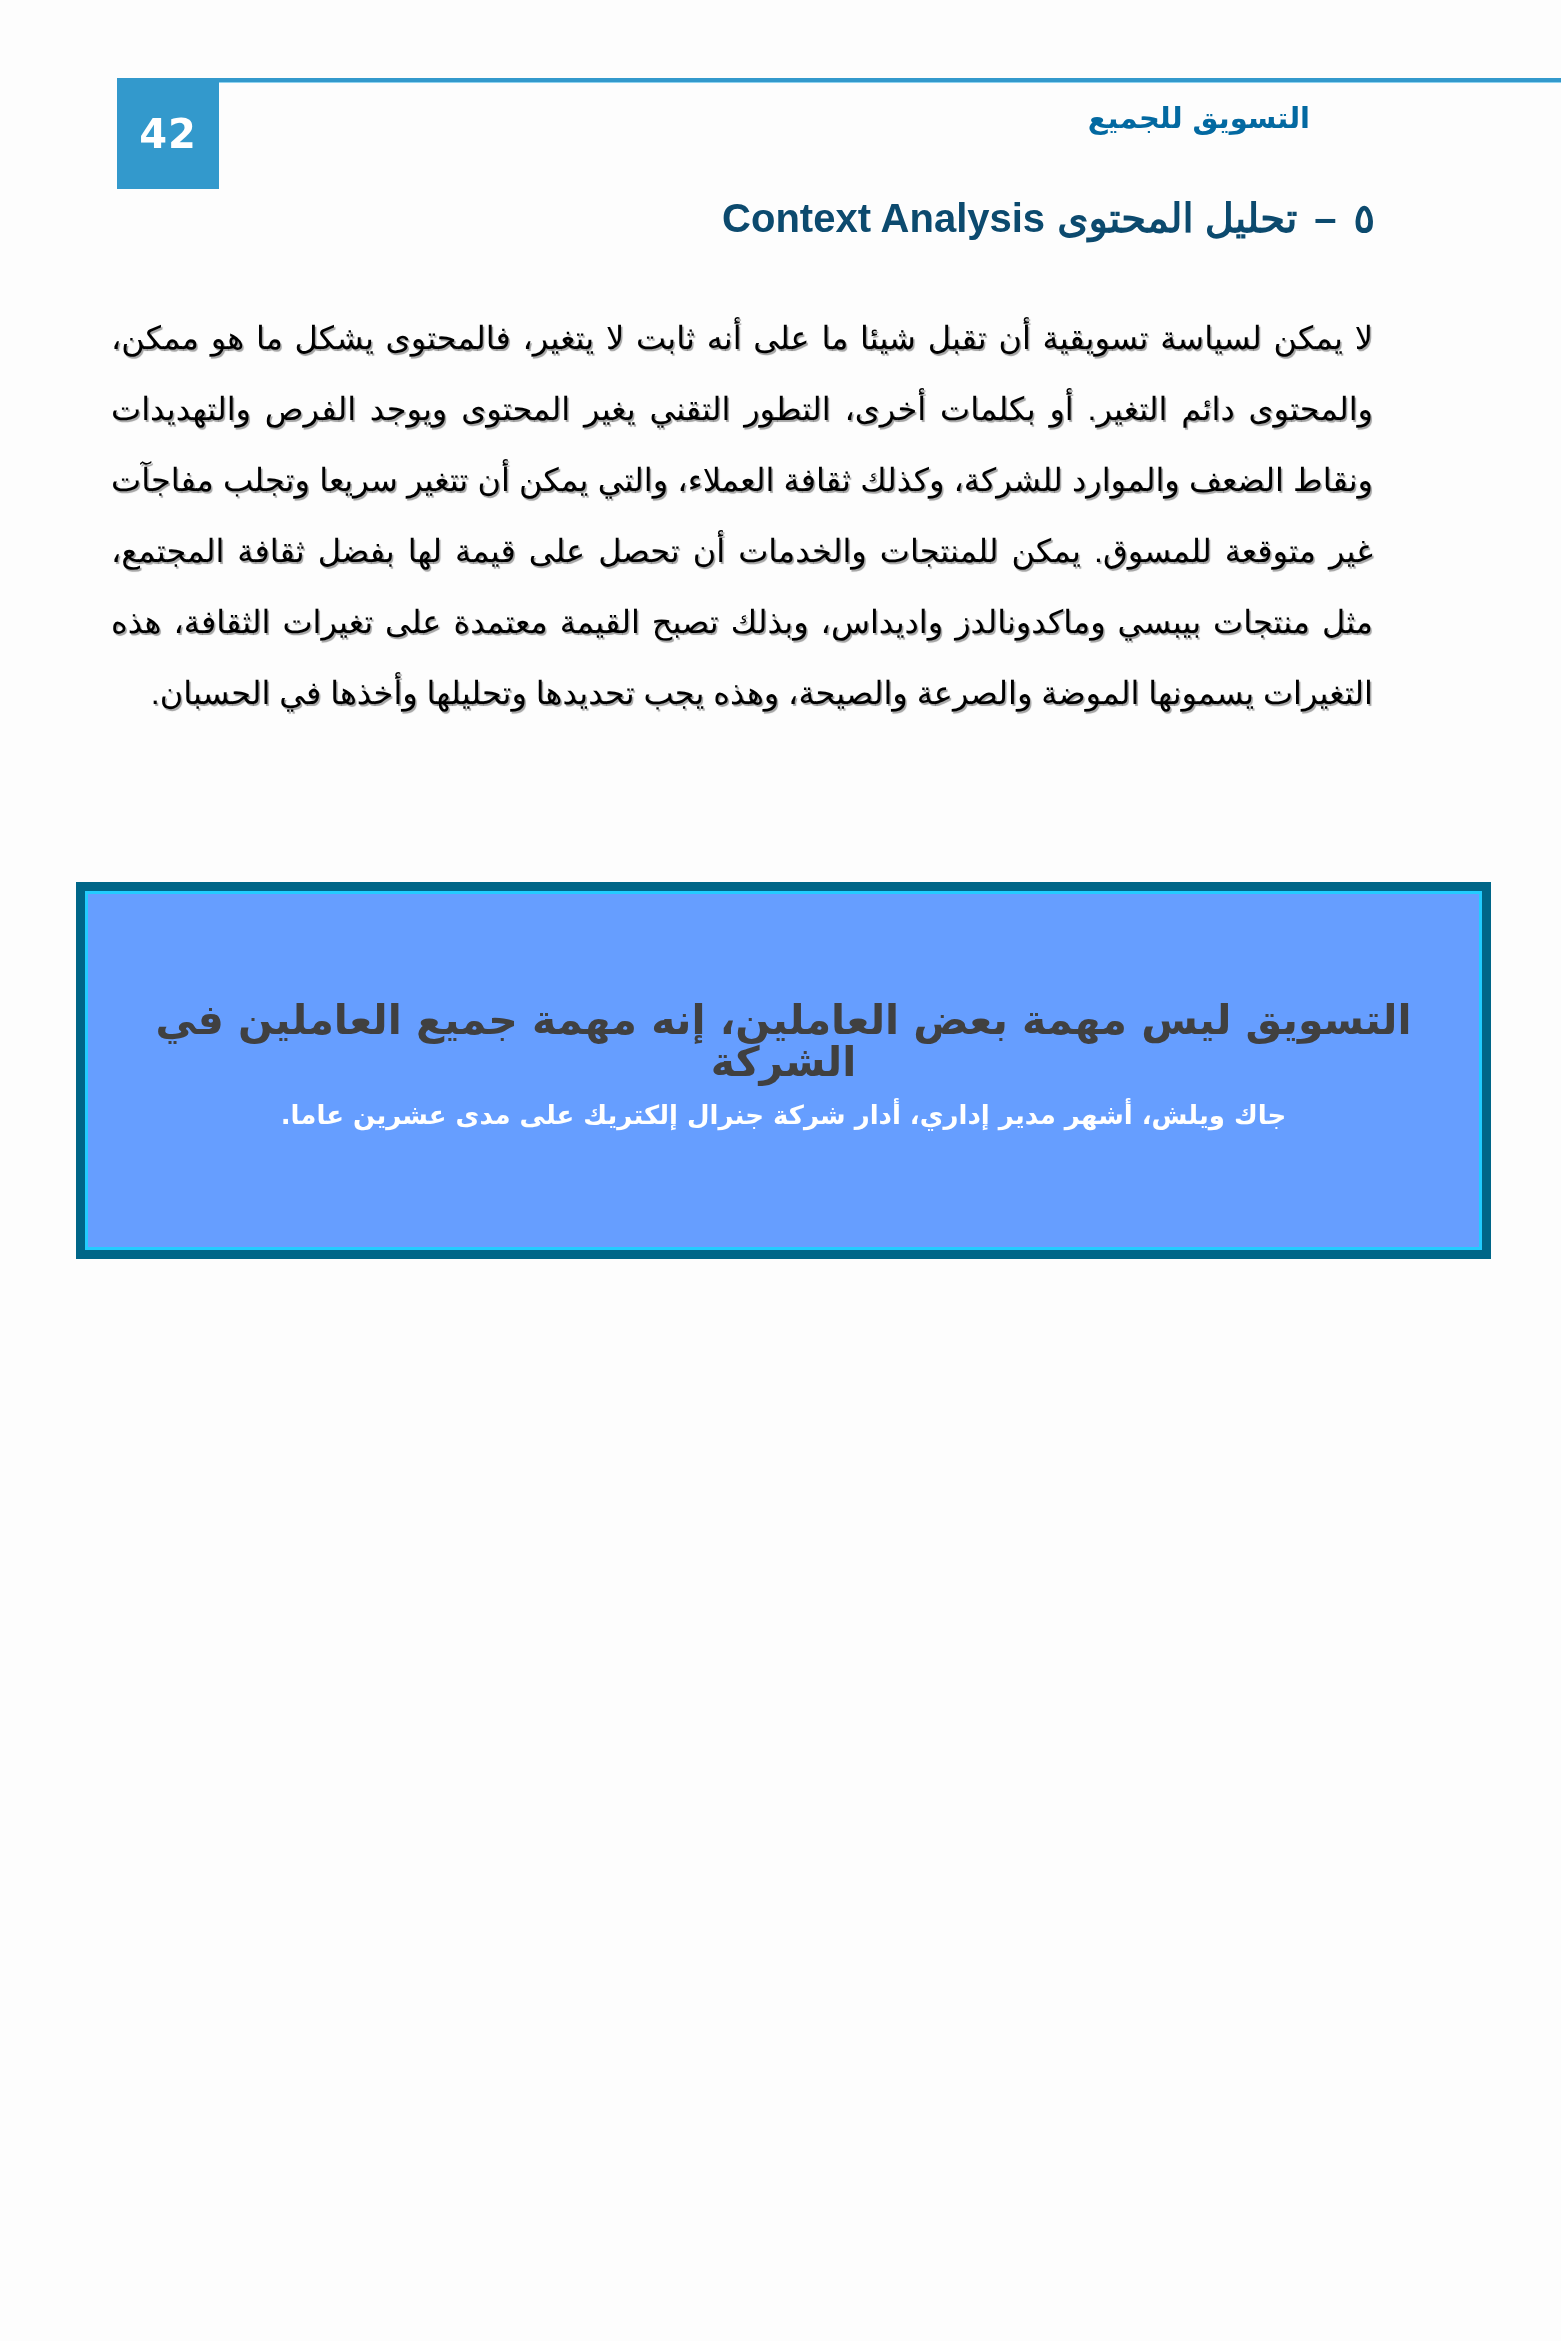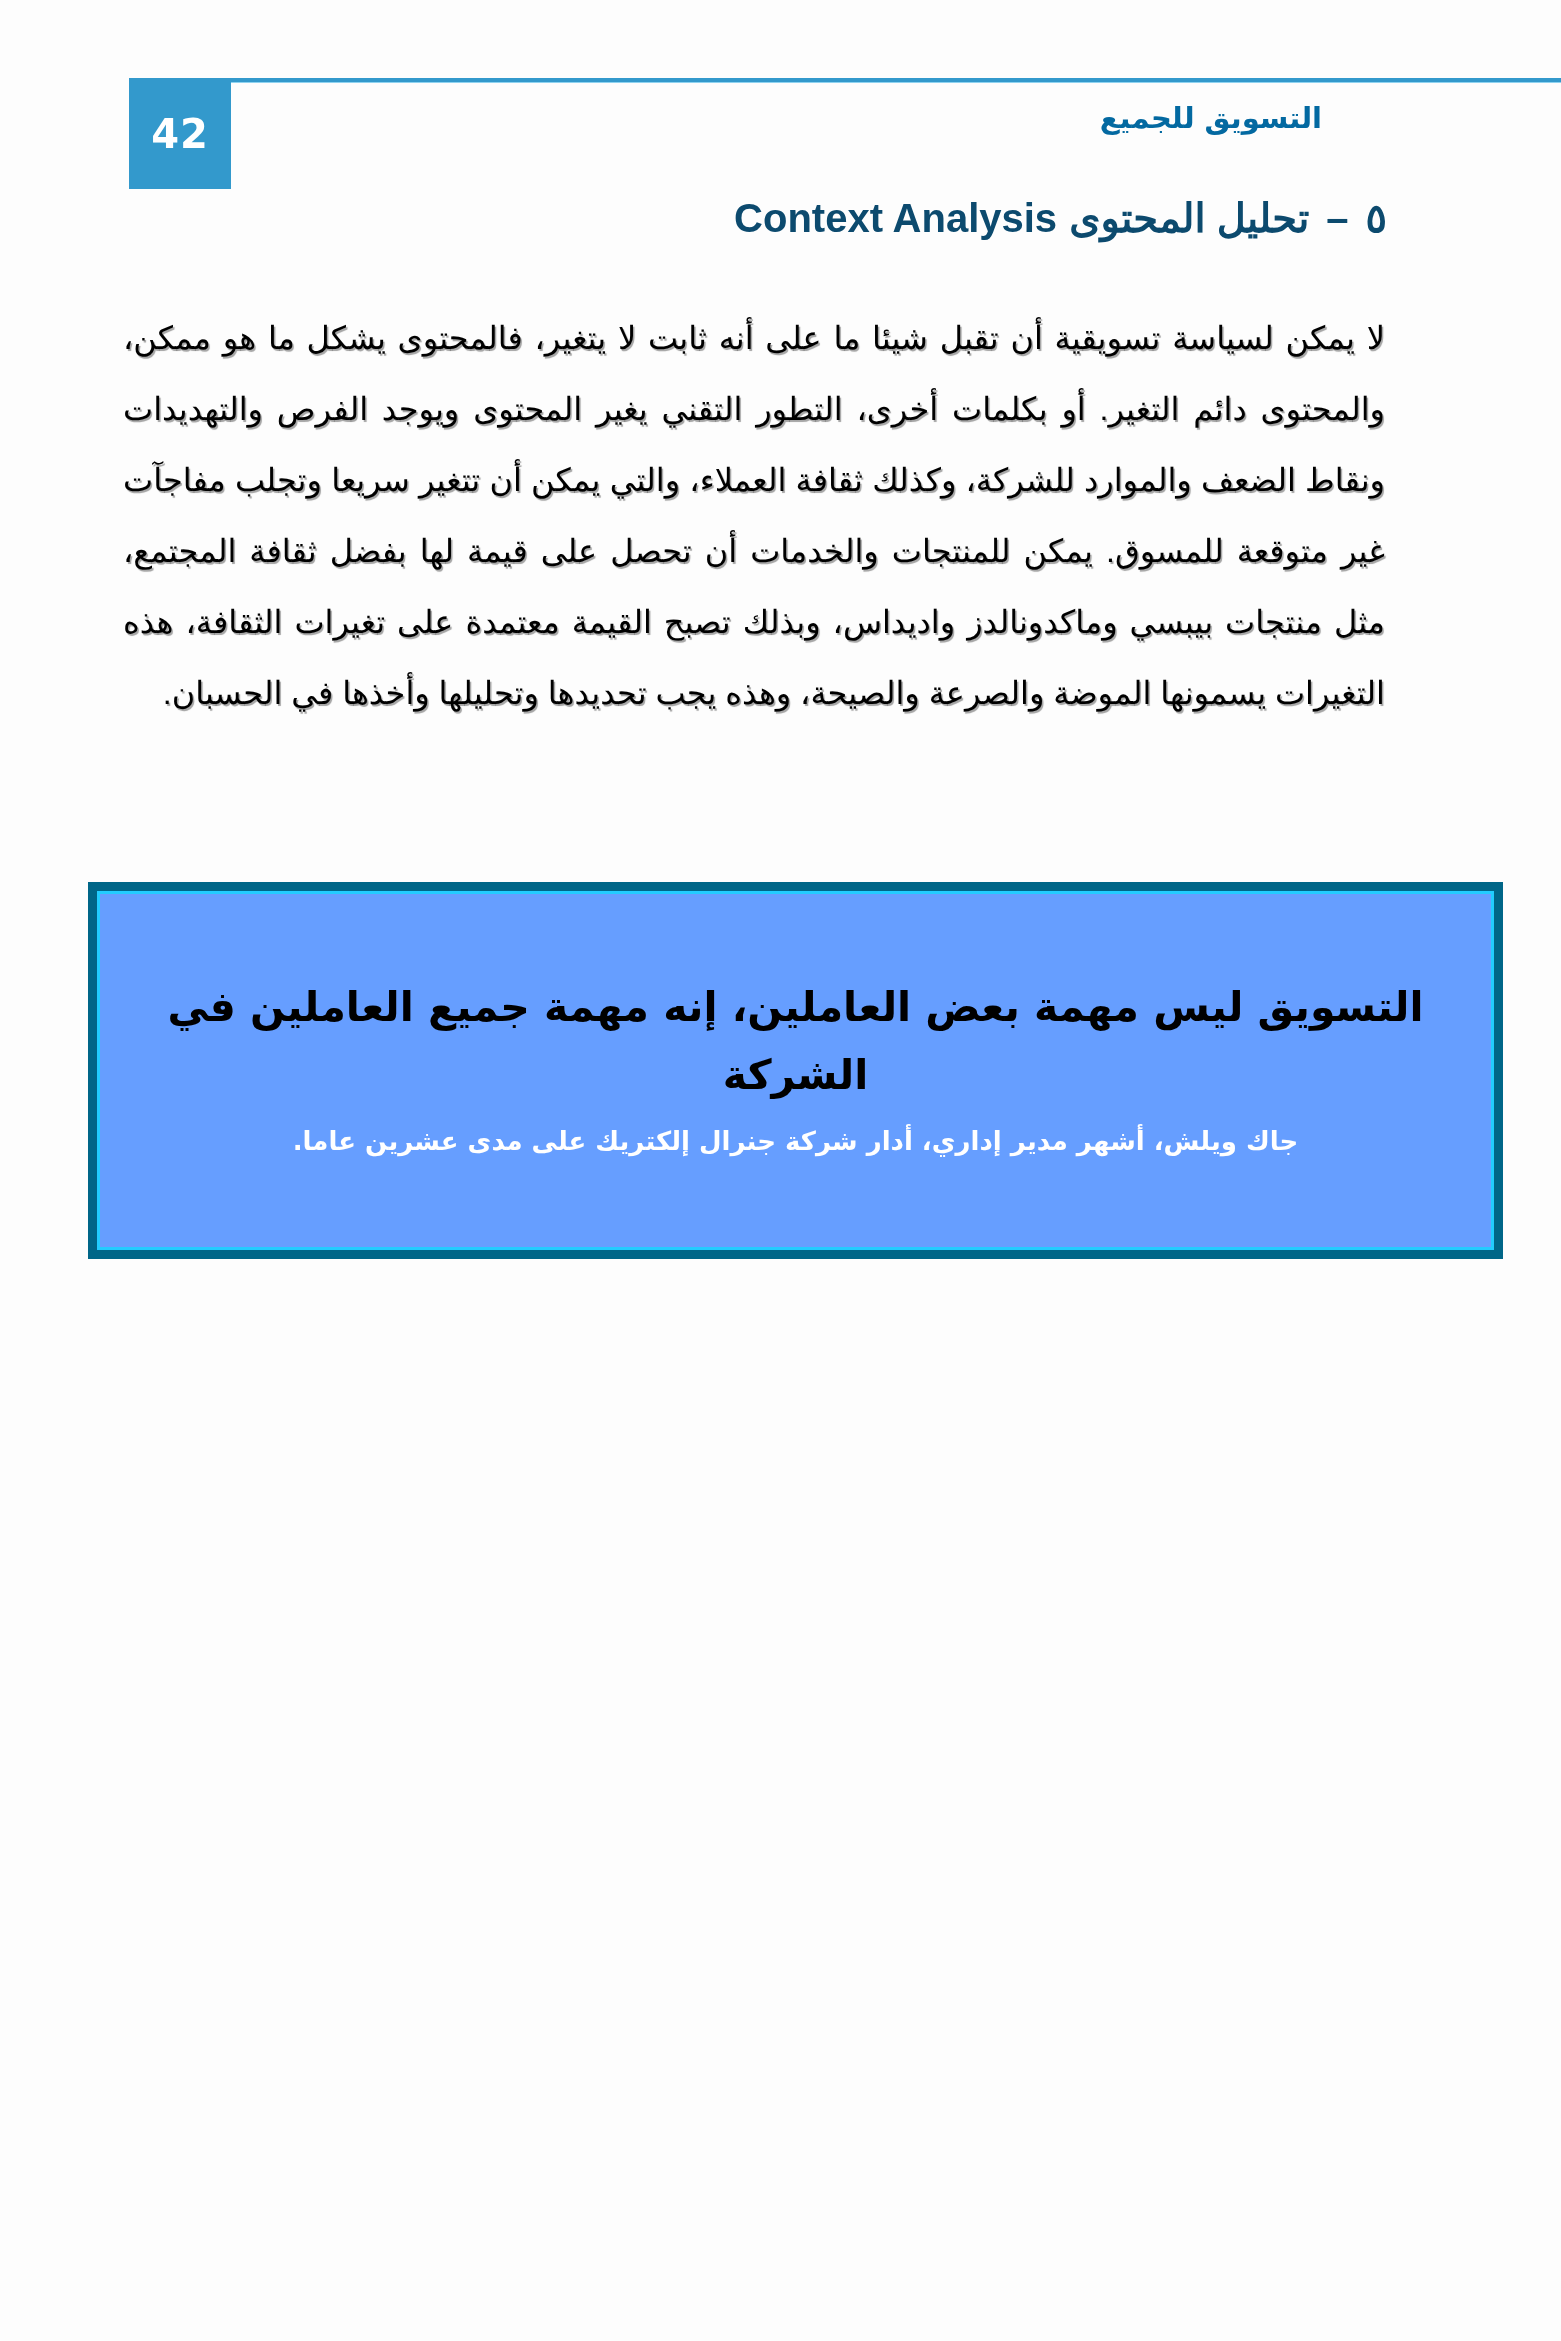--- a/index.html
+++ b/index.html
@@ -9,21 +9,21 @@
     body {
       width: 1561px;
       height: 2342px;
       background: #FDFDFD;
       position: relative;
       overflow: hidden;
       font-family: "DejaVu Sans", sans-serif;
     }
     .page {
       position: absolute;
-      left: 16px; top: 0;
+      left: 4px; top: 0;
       width: 1478px;
       height: 2342px;
       border-radius: 30px;
     }
     .header-rule {
       position: absolute;
       left: 113px;
       top: 78px;
       width: 1448px;
       height: 3.8px;
@@ -112,25 +112,25 @@
       border: 3px solid #22CCFF;
       background: #669EFF;
       display: flex;
       flex-direction: column;
       align-items: center;
       justify-content: center;
       direction: rtl;
       text-align: center;
     }
     .quote-text {
-      color: #000000;
+      color: #404040;
       font-family: "DejaVu Sans", sans-serif;
       font-weight: bold;
       font-size: 41px;
-      line-height: 68px;
+      line-height: 42px;
       margin-top: -4.6px;
     }
     .quote-attribution {
       color: #FFFFFF;
       font-family: "DejaVu Sans", sans-serif;
       font-weight: bold;
       font-size: 26px;
       line-height: 46px;
       margin-top: 9.1px;
     }

